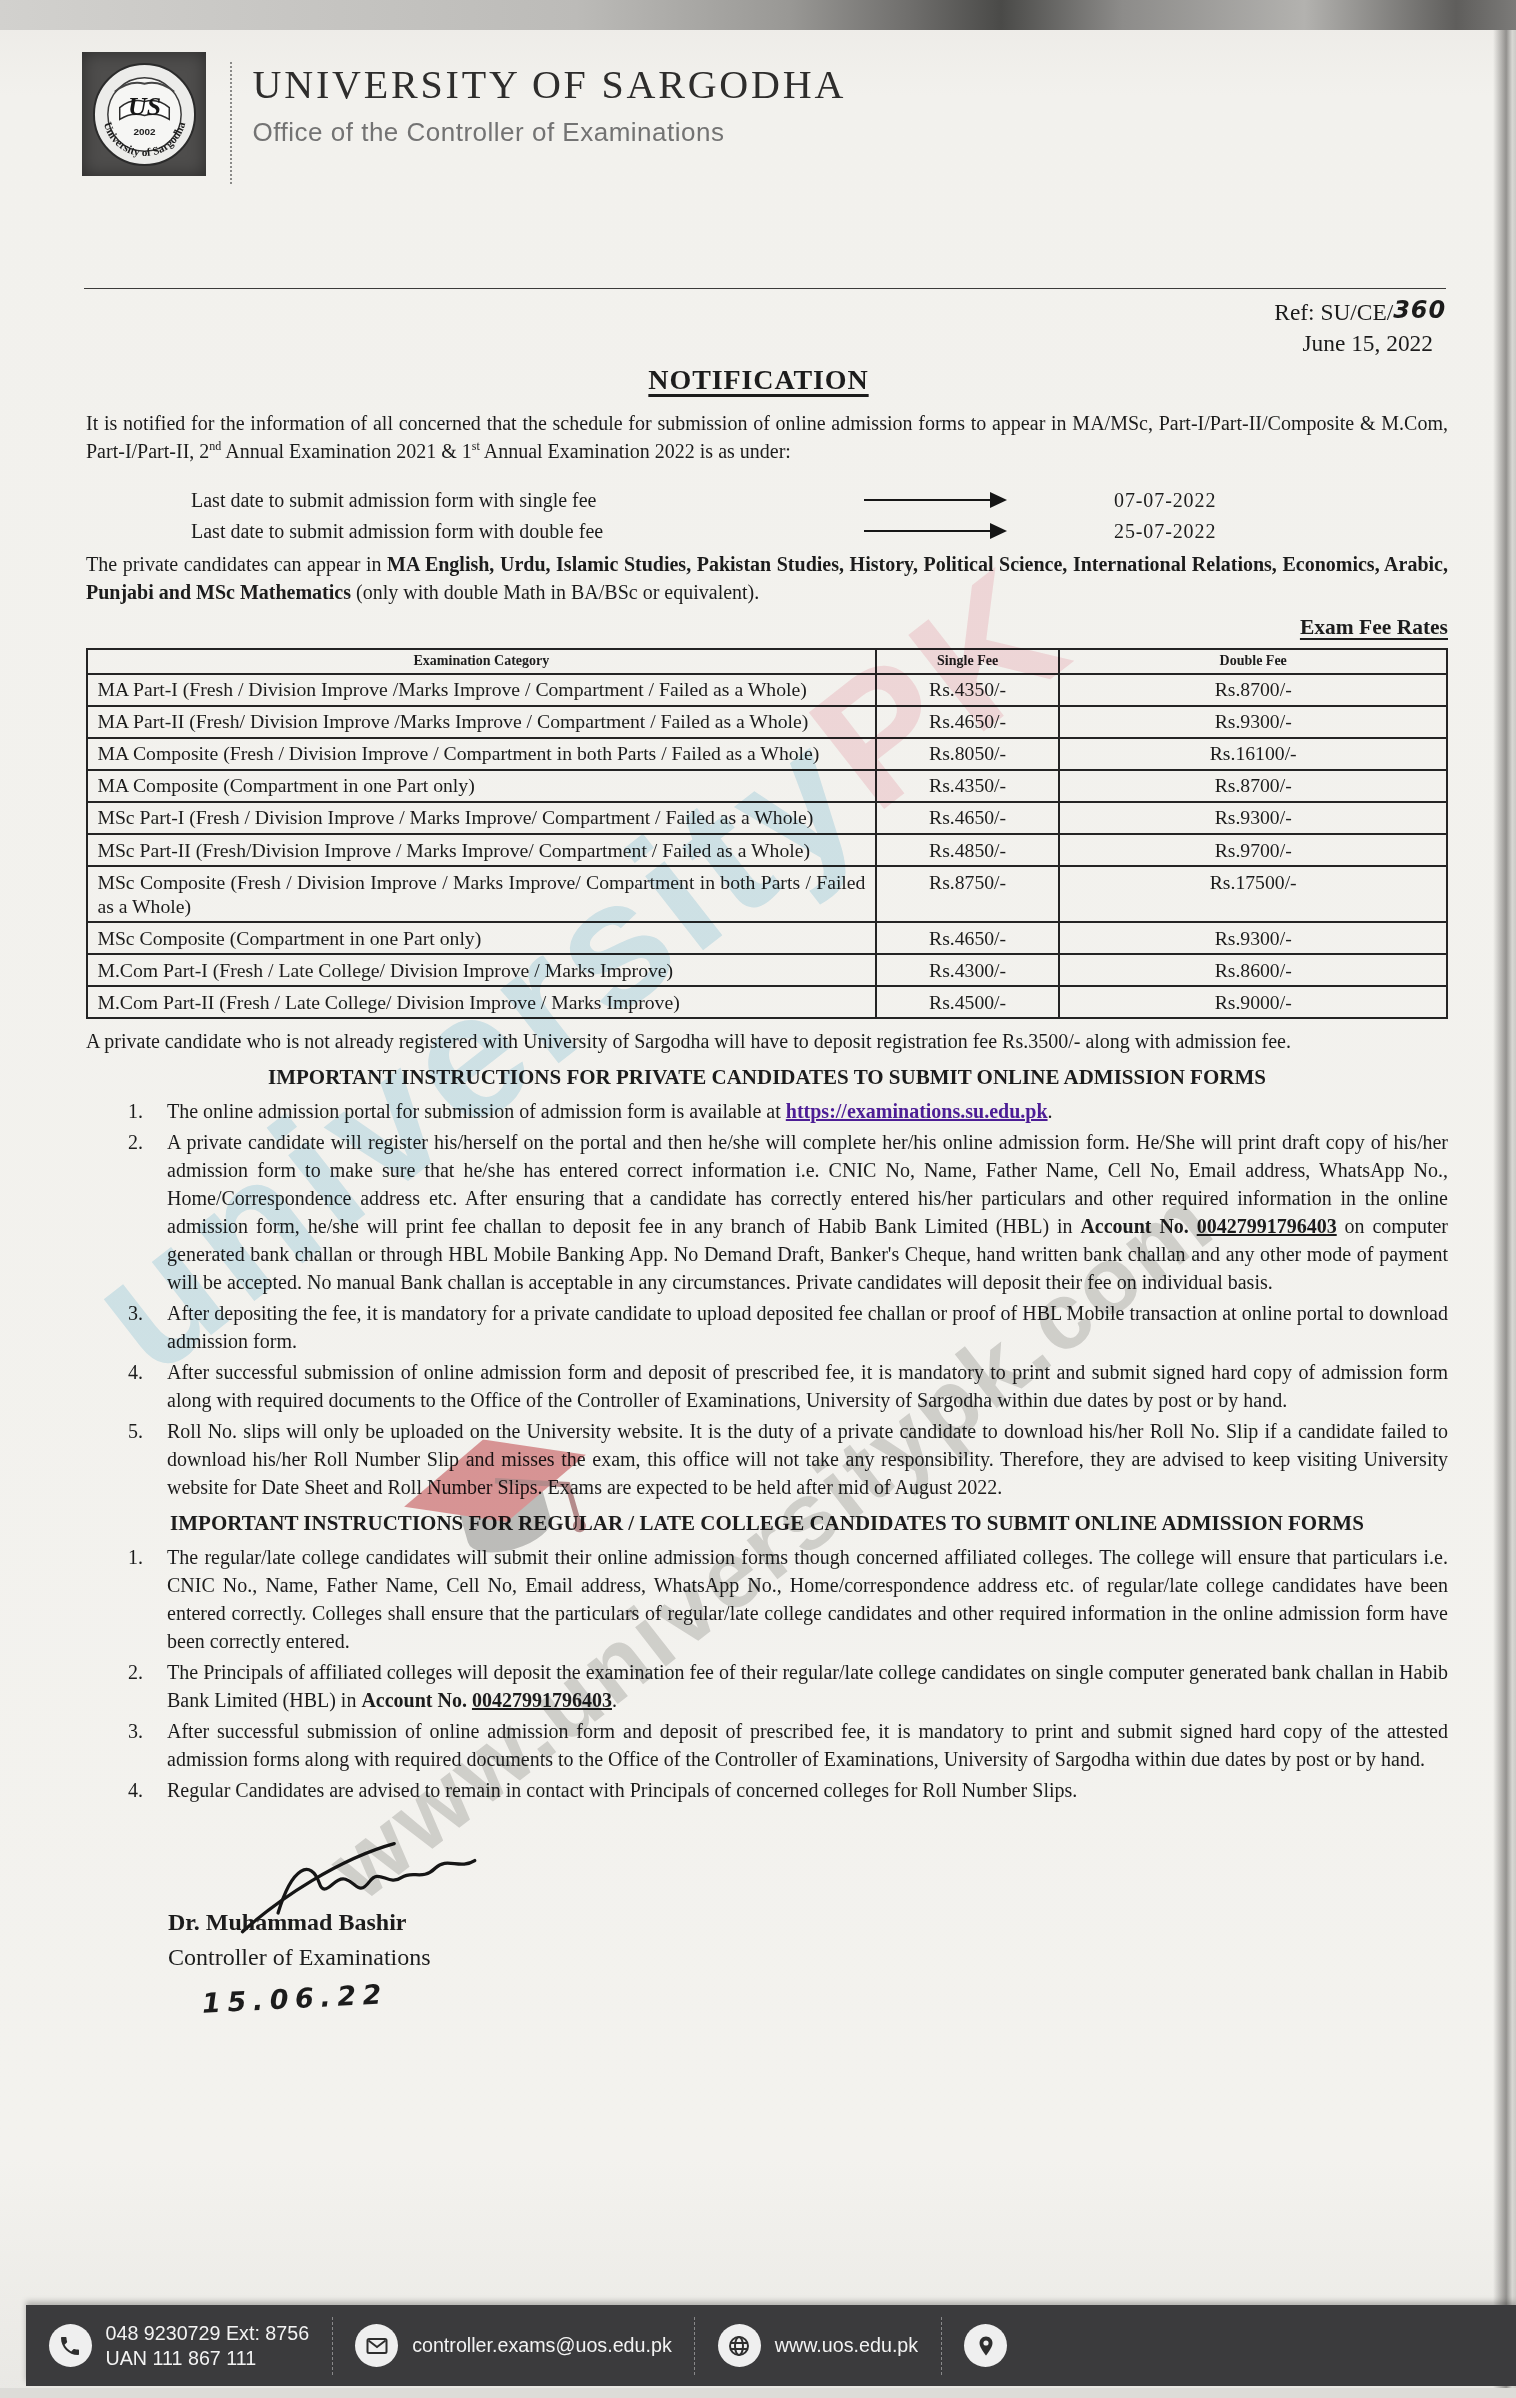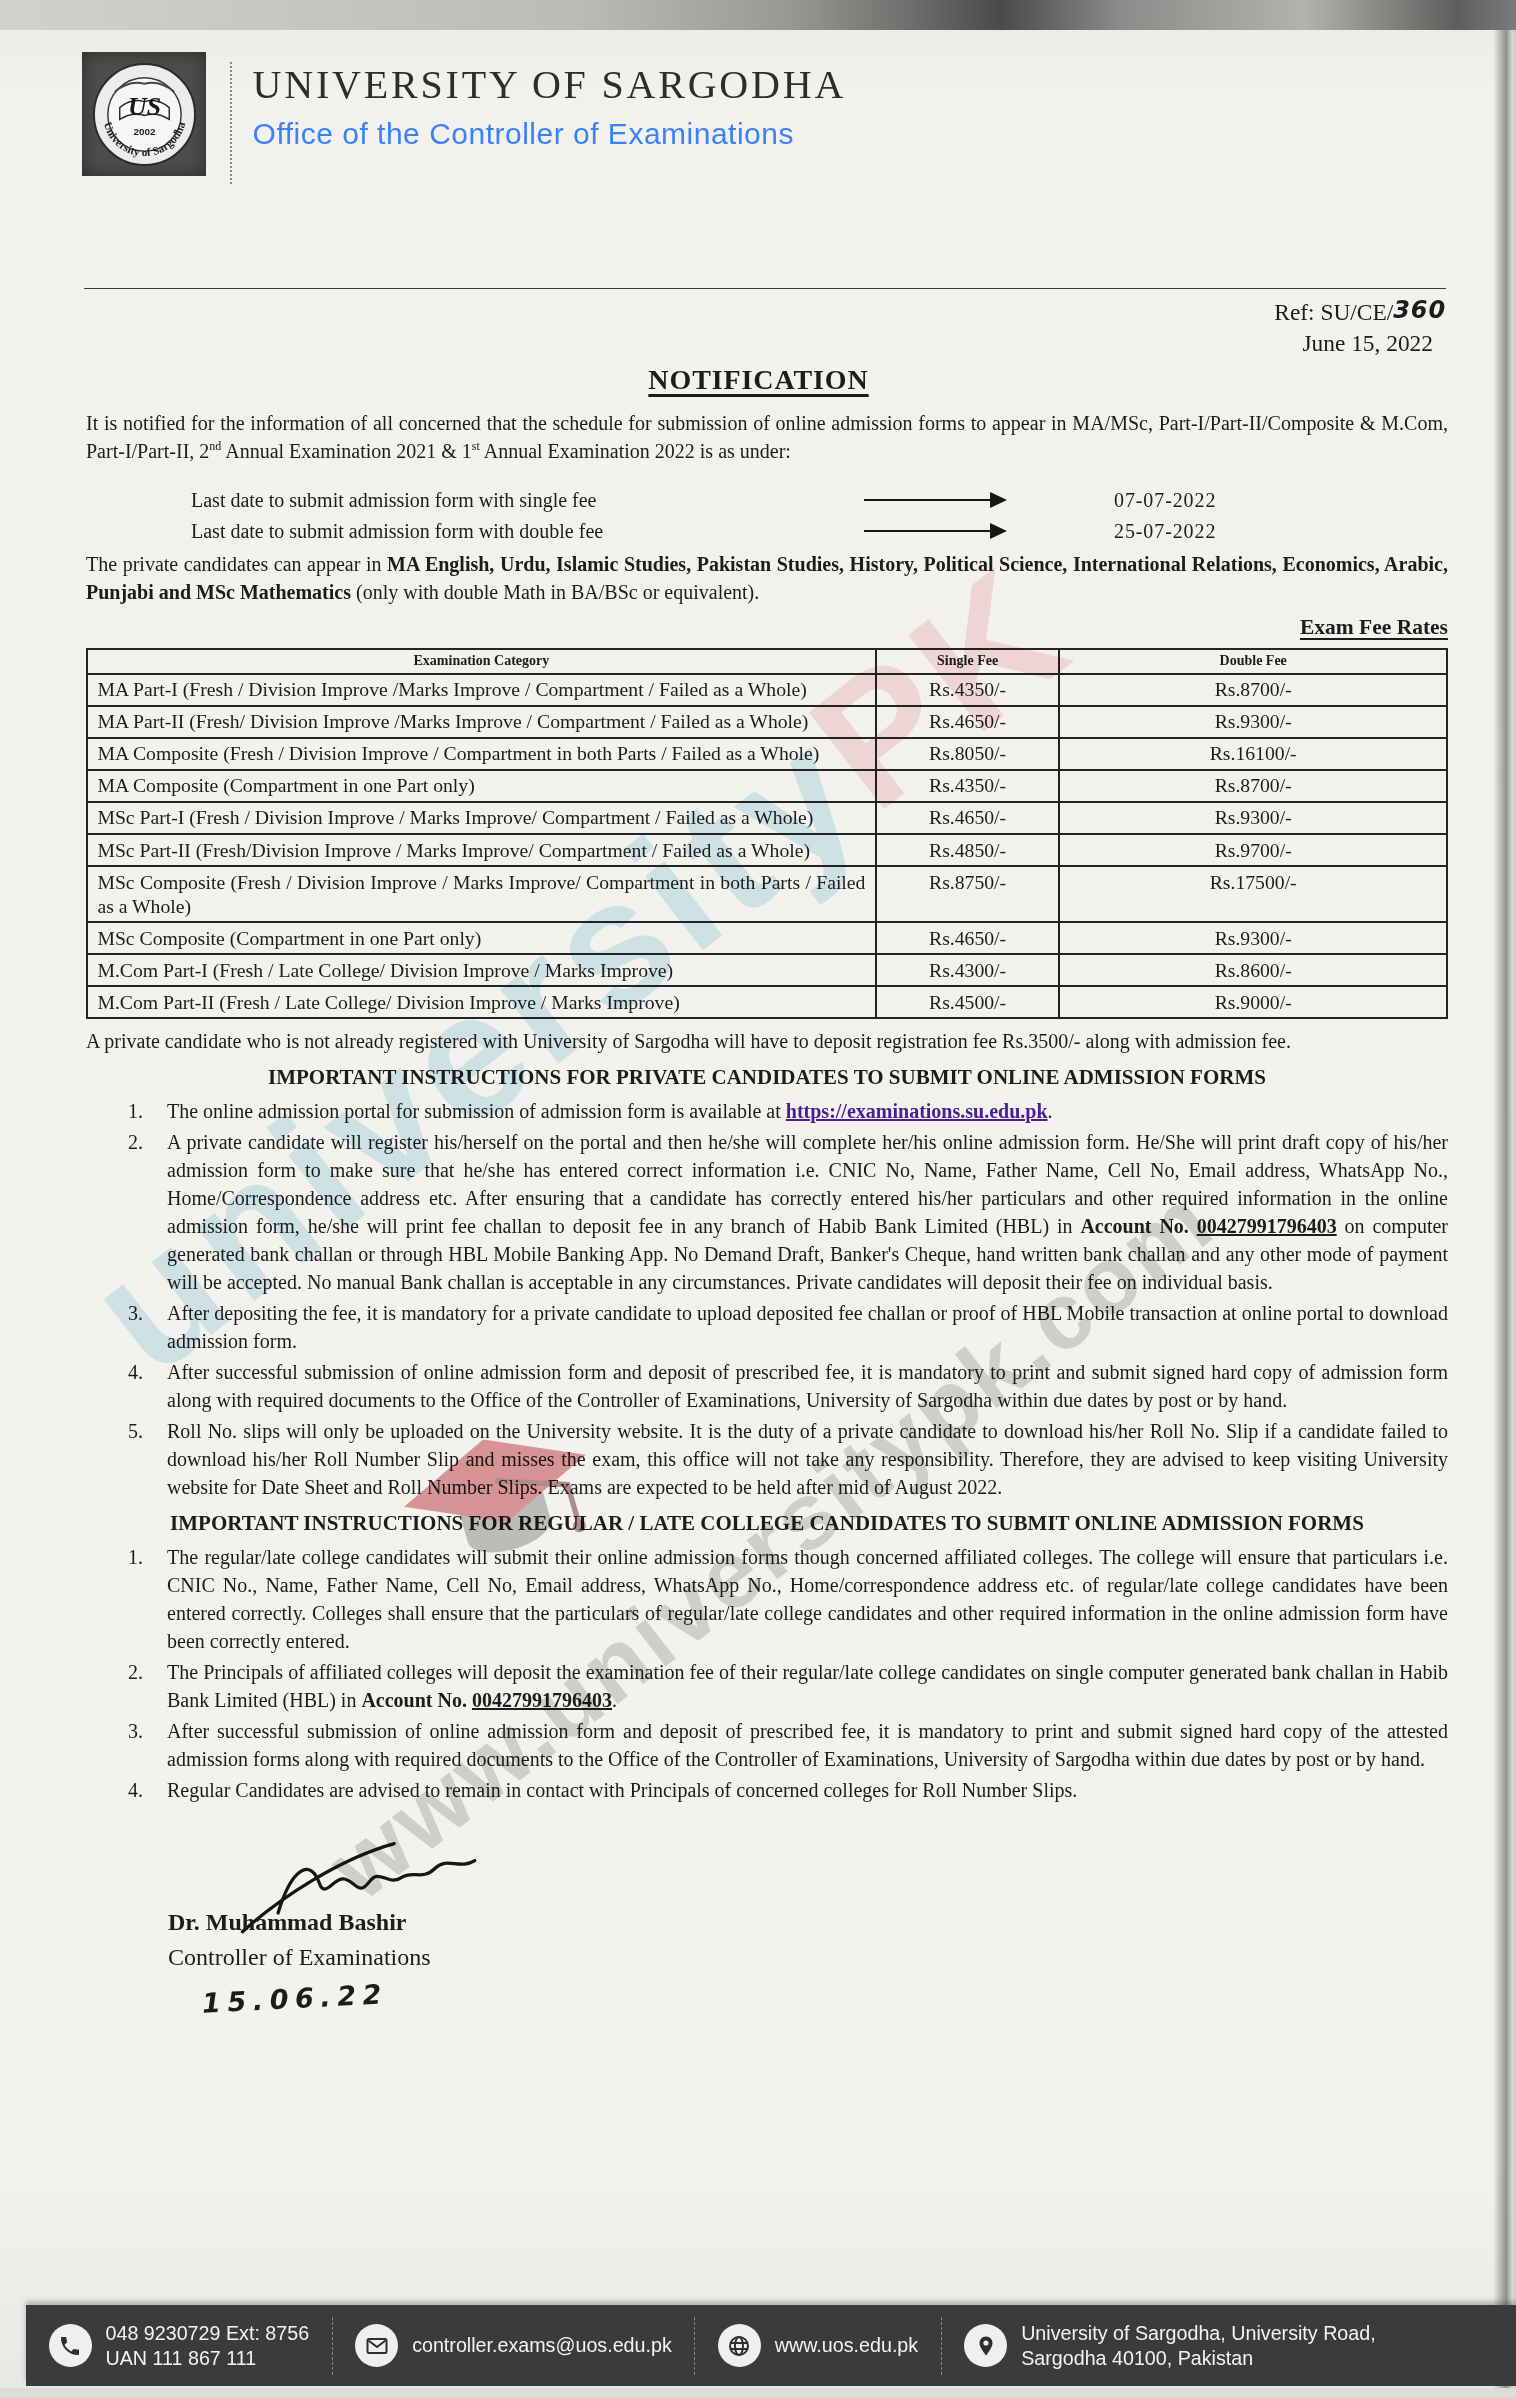--- a/index.html
+++ b/index.html
@@ -14,21 +14,21 @@
   .scan-right{position:absolute;top:0;right:0;width:24px;height:100%;z-index:5;
     background:linear-gradient(90deg,rgba(0,0,0,0) 0%,rgba(70,68,66,.55) 55%,#d8d7d3 80%,#c7c6c2 100%);}
   .scan-bottom{position:absolute;bottom:0;left:0;right:0;height:11.2px;background:#dddcd8;z-index:7;}
 
   
   .header{position:relative;height:251px;z-index:2;}
   .logo{position:absolute;left:82px;top:52px;width:124px;height:124px;background:#4e4d4c;
     box-shadow:inset 0 0 17px rgba(0,0,0,.45);display:flex;align-items:center;justify-content:center;}
   .title-block{position:absolute;left:230px;top:62px;padding-left:20.6px;border-left:2.8px dotted #8a8a88;height:122px;}
   .uni-name{font-size:40px;letter-spacing:2.8px;color:#2e2d2c;line-height:1.15;font-weight:400;}
-  .office-name{font-family:"Liberation Sans", sans-serif;font-size:30px;color:#3b82f6;margin-top:9.4px;letter-spacing:0.5px;}
+  .office-name{font-family:"Liberation Sans", sans-serif;font-size:26px;color:#737373;margin-top:9.4px;letter-spacing:0.5px;}
 
   .ref-block{margin:37px 71px 0 84px;border-top:1.9px solid #3c3b3a;padding-top:7.5px;text-align:right;font-size:23.4px;line-height:1.3;position:relative;z-index:2;}
   .ref-number{font-family:"DejaVu Sans", sans-serif;font-weight:bold;font-style:italic;font-size:24px;letter-spacing:0.9px;position:relative;top:-1.9px;}
   .ref-date{margin-right:13px;}
 
   .doc-title{text-align:center;font-size:28px;font-weight:bold;letter-spacing:0.9px;margin-top:5.6px;
     text-decoration:underline;text-decoration-thickness:2.8px;text-underline-offset:4.7px;position:relative;z-index:2;}
 
   .content{position:relative;z-index:2;padding:0 69px 0 86px;font-size:20px;line-height:1.4;text-align:justify;}
   .intro{margin-top:13px;}
@@ -281,19 +281,15 @@
     </span>
     <span class="f-text">www.uos.edu.pk</span>
   </div>
   <div class="f-sec">
     <span class="f-icon">
       <svg width="24" height="24" viewBox="0 0 24 24">
           <path d="M12 2.5c-3.6 0-6.5 2.9-6.5 6.5 0 4.9 6.5 12.5 6.5 12.5s6.5-7.6 6.5-12.5c0-3.6-2.9-6.5-6.5-6.5z" fill="#2e2e2e"></path>
           <circle cx="12" cy="9" r="2.6" fill="#efefef"></circle>
         </svg>
     </span>
-    <span class="f-text">
-      <div>University of Sargodha, University Road,</div>
-      <div>Sargodha 40100, Pakistan</div>
-    </span>
   </div>
 </div>
 
 
 </body></html>

